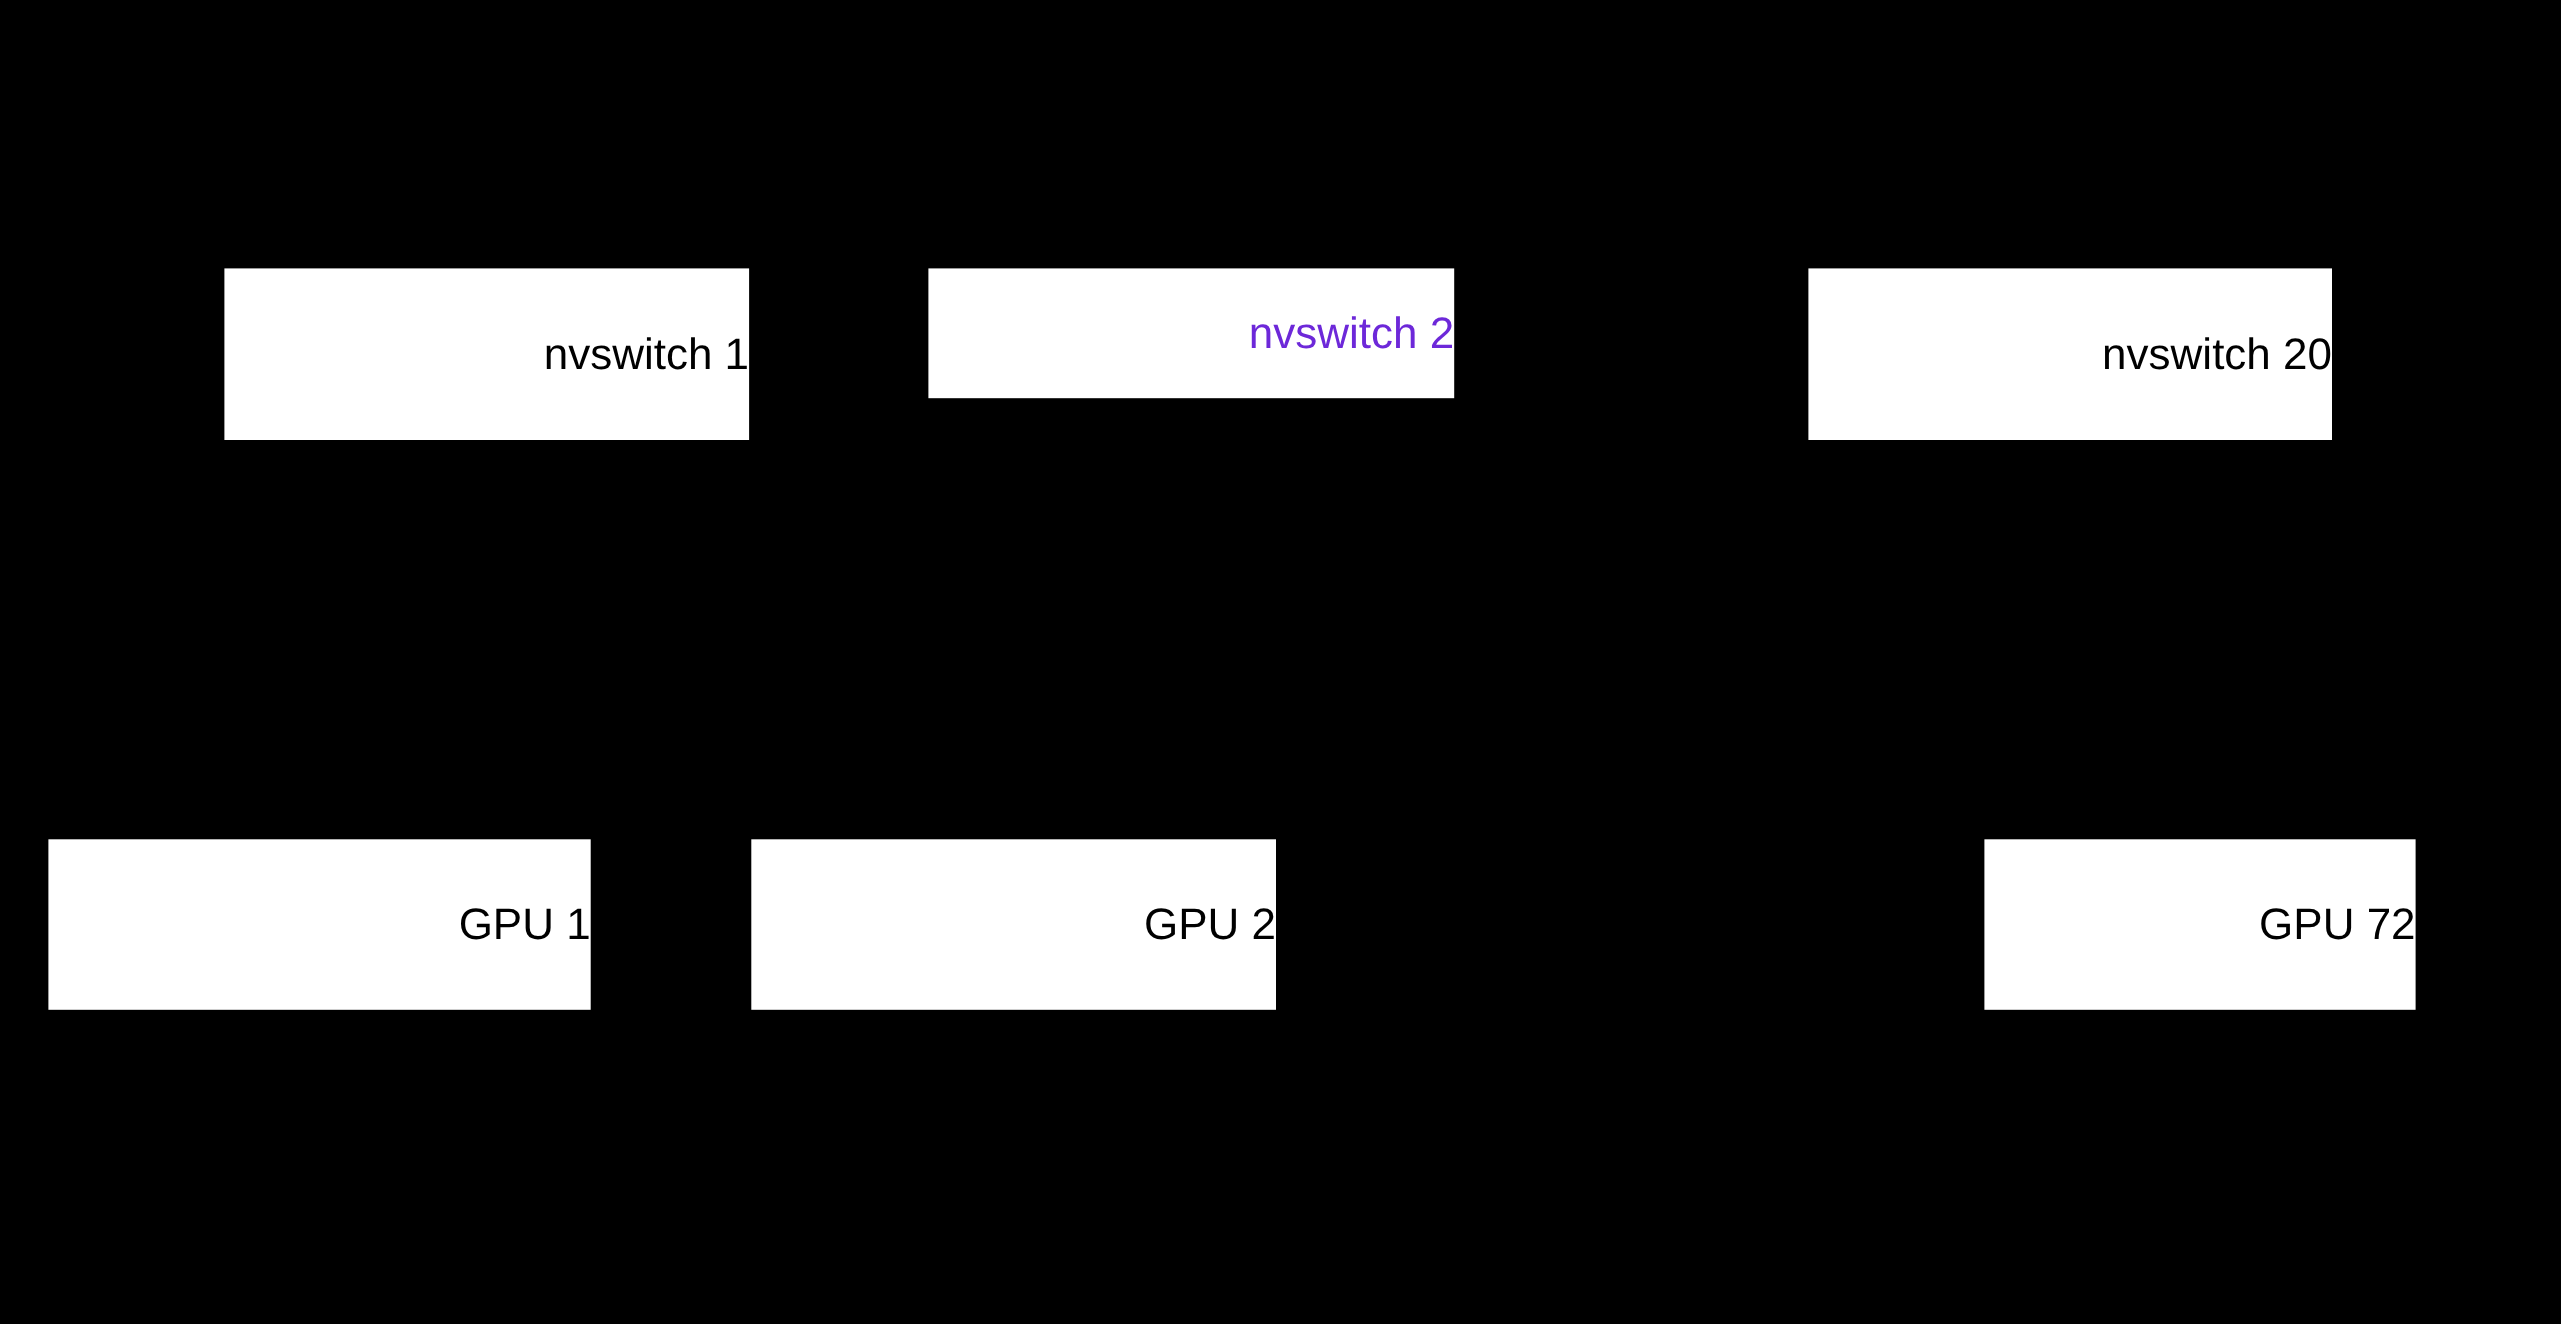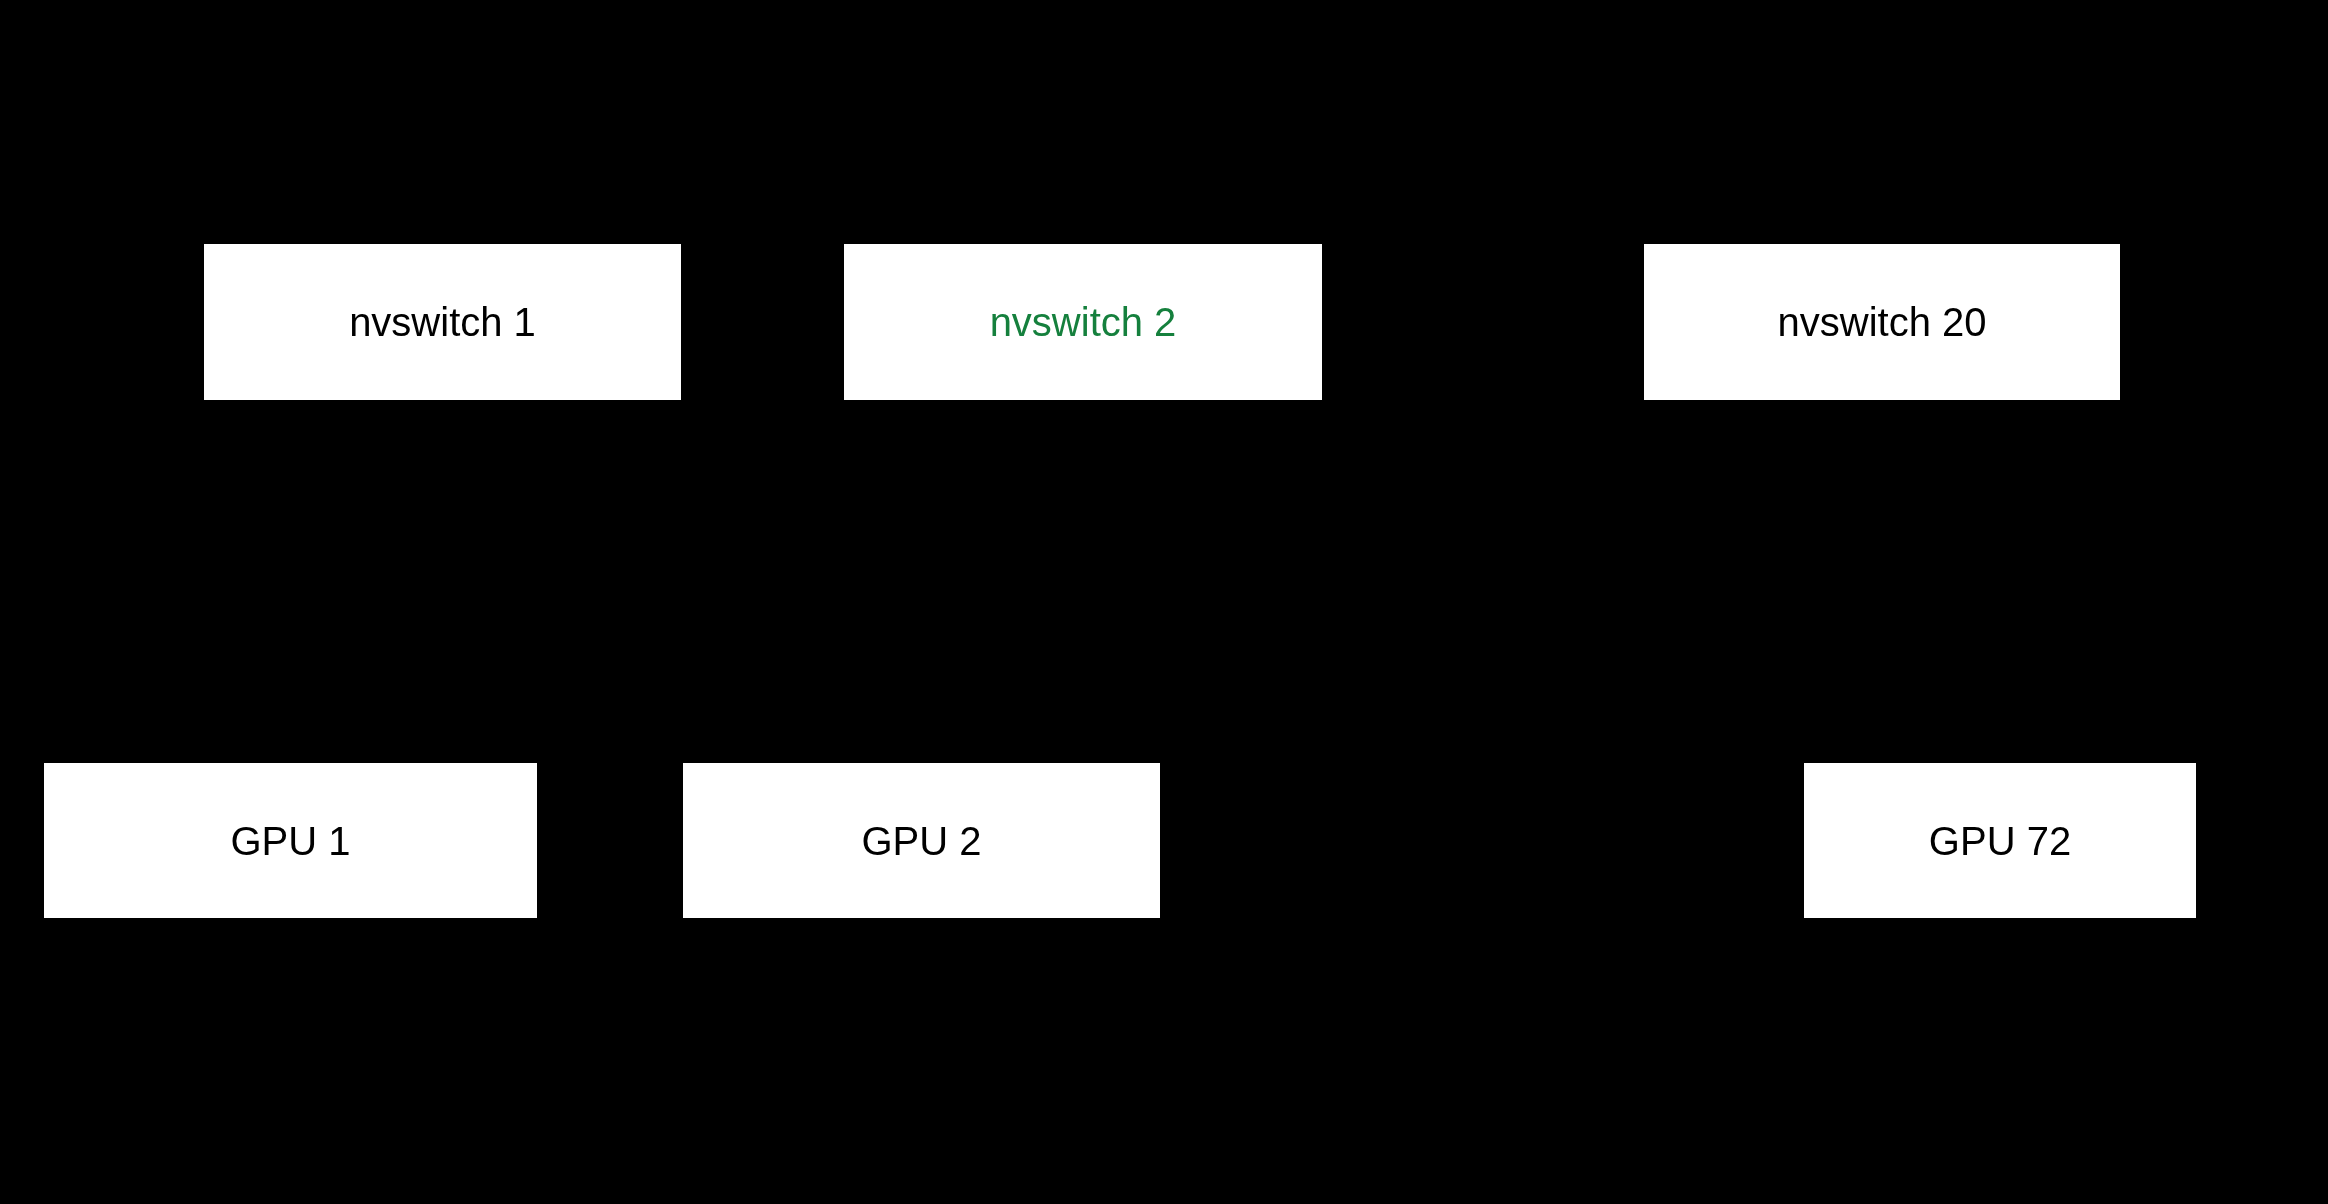--- a/index.html
+++ b/index.html
@@ -18,21 +18,21 @@
     width: 2328px;
     height: 1204px;
     background: #000000;
   }
   .node {
     position: absolute;
     background: #ffffff;
     color: #000000;
     display: flex;
     align-items: center;
-    justify-content: center;
+    justify-content: flex-end;
     box-sizing: border-box;
     font-size: 40px;
     line-height: 1;
     font-weight: 400;
     letter-spacing: 0px;
     white-space: nowrap;
   }
   .node-label {
     display: block;
     text-align: center;
@@ -40,21 +40,21 @@
 </style>
 </head>
 <body>
 
 <div id="canvas" style="width: 2328px; height: 1204px; background: rgb(0, 0, 0);">
 
   <div class="node" id="n-sw-1" style="left: 204px; top: 244px; width: 477px; height: 156px; background: rgb(255, 255, 255); color: rgb(0, 0, 0);">
     <span class="node-label">nvswitch 1</span>
   </div>
 
-  <div class="node" id="n-sw-2" style="left: 844px; top: 244px; width: 478px; height: 156px; background: rgb(255, 255, 255); color: #15803d;">
+  <div class="node" id="n-sw-2" style="left: 844px; top: 244px; width: 478px; height: 118px; background: rgb(255, 255, 255); color: #6d28d9;">
     <span class="node-label">nvswitch 2</span>
   </div>
 
   <div class="node" id="n-sw-3" style="left: 1644px; top: 244px; width: 476px; height: 156px; background: rgb(255, 255, 255); color: rgb(0, 0, 0);">
     <span class="node-label">nvswitch 20</span>
   </div>
 
   <div class="node" id="n-gpu-1" style="left: 44px; top: 763px; width: 493px; height: 155px; background: rgb(255, 255, 255); color: rgb(0, 0, 0);">
     <span class="node-label">GPU 1</span>
   </div>

